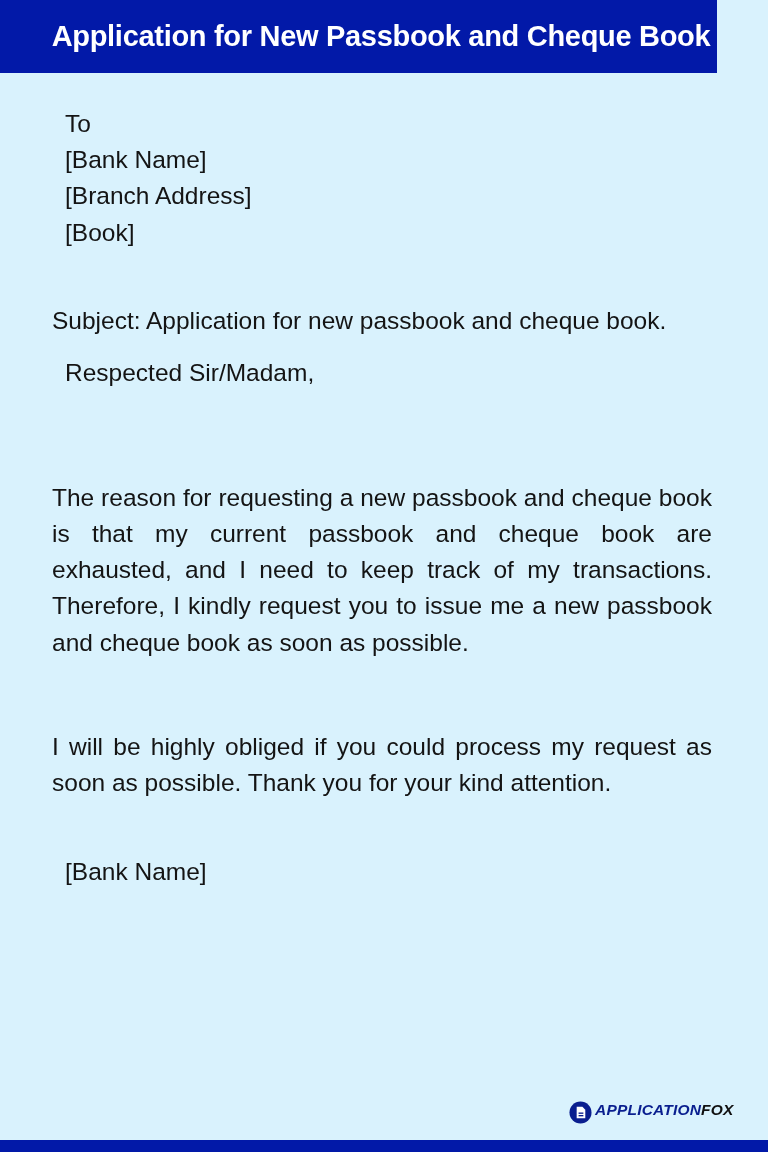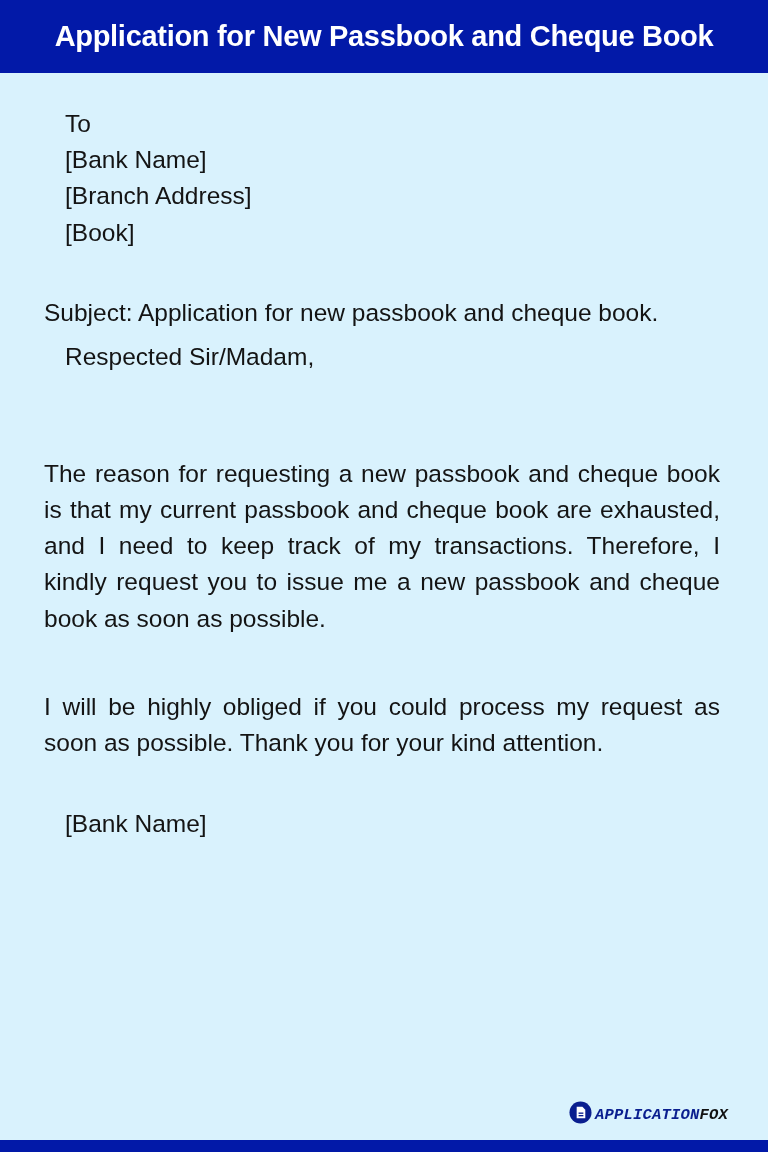--- a/index.html
+++ b/index.html
@@ -3,39 +3,39 @@
 <meta charset="utf-8">
 <style>
   html, body { margin: 0; padding: 0; }
   body {
     width: 768px; height: 1152px; overflow: hidden;
     background: #d9f2fd;
     font-family: "Liberation Sans", sans-serif;
     position: relative;
   }
   .header {
-    position: absolute; left: 0; top: 0; width: 768px; height: 73px;
+    position: absolute; left: 0; top: 0; width: 672px; height: 73px;
     background: #0219a8;
-    display: flex; align-items: center; justify-content: center;
+    display: flex; align-items: center; justify-content: center; padding-left: 45px;
   }
   .header-title {
     color: #ffffff; font-weight: bold; font-size: 29px;
     letter-spacing: -0.3px; white-space: nowrap;
   }
   .letter {
     position: absolute; left: 36px; top: 106px; width: 692px;
     color: #141414; font-size: 24.5px; line-height: 36.2px;
   }
   .line { display: block; white-space: nowrap; margin-left: 29px; }
-  .para { text-align: justify; margin: 8px; }
+  .para { text-align: justify; margin: 16px; }
   .para.last-left { text-align-last: left; }
   .gap { height: 36.2px; }
   .logo {
     position: absolute; left: 569px; top: 1101px;
-    display: flex; align-items: flex-end; font-family: Liberation Mono, monospace;
+    display: flex; align-items: flex-start;
   }
   .logo-icon { width: 23px; height: 23px; }
   .logo-text {
     margin-left: 3px; font-style: italic; font-weight: bold; font-size: 15.5px;
     letter-spacing: 0.2px;
   }
   .logo-a { color: #0a1f8f; }
   .logo-b { color: #111111; }
   .footer-bar {
     position: absolute; left: 0; top: 1140px; width: 768px; height: 12px;

